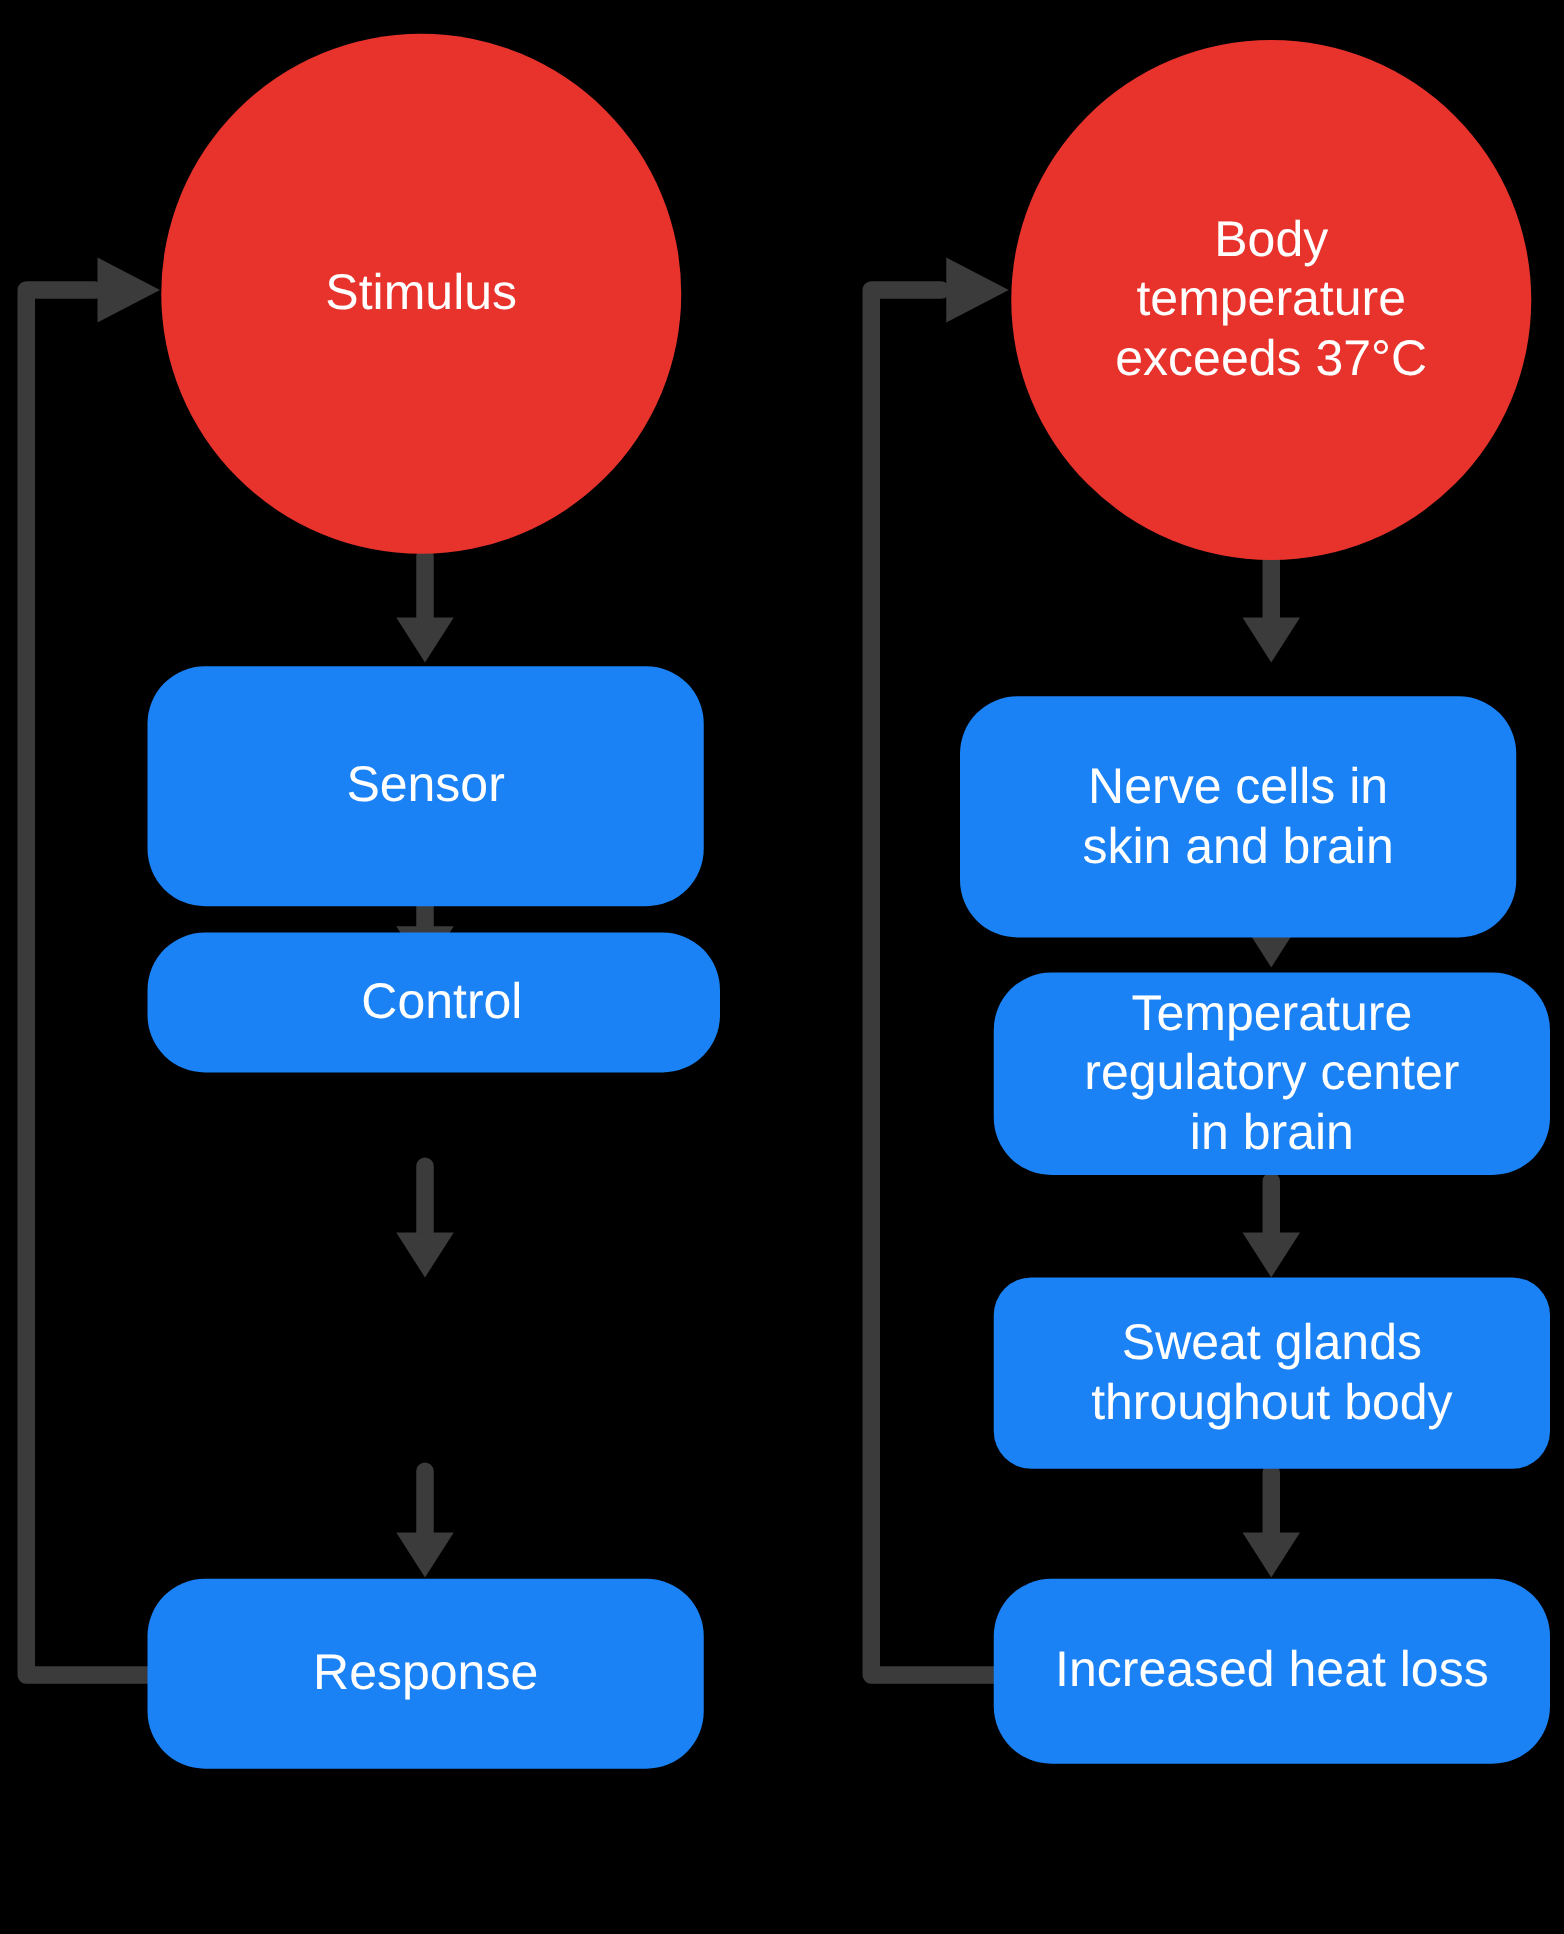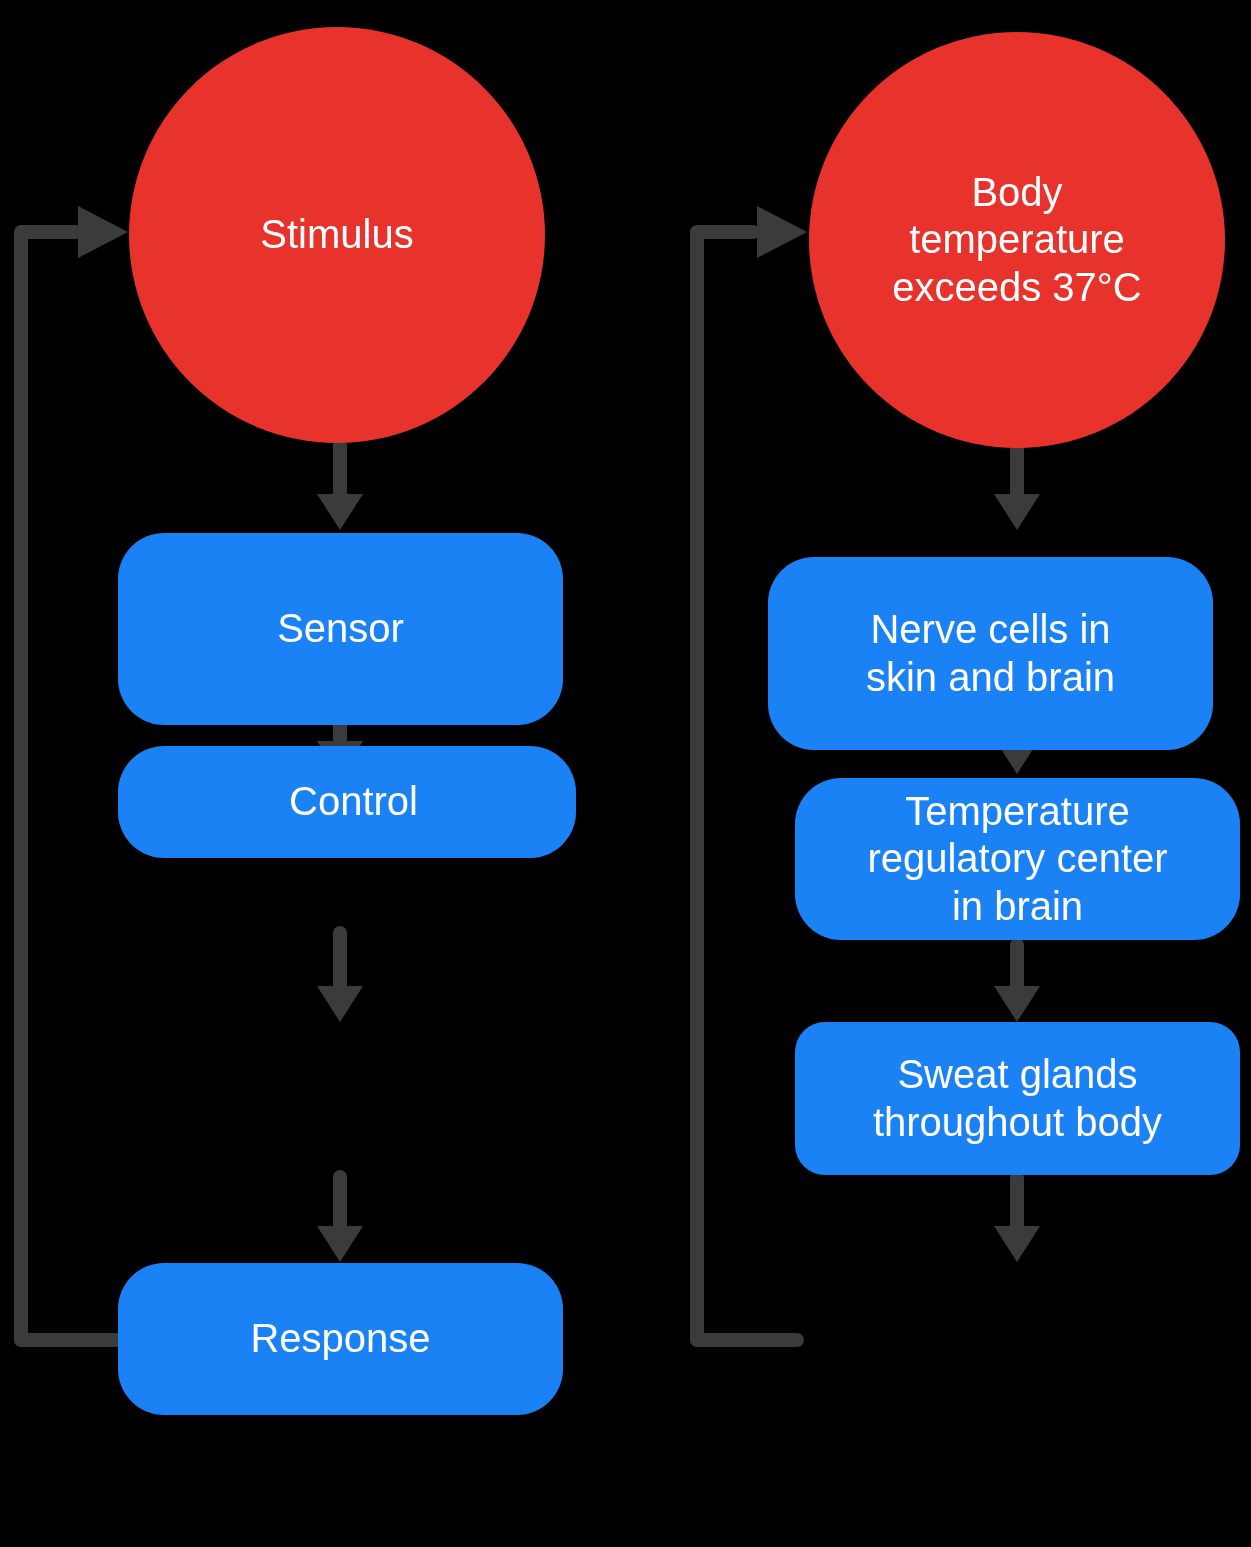--- a/index.html
+++ b/index.html
@@ -148,14 +148,17 @@
   </div>
   <div class="node box b-temp">
     <span>Temperature
 regulatory center
 in brain</span>
   </div>
   <div class="node box b-sweat">
     <span>Sweat glands
 throughout body</span>
   </div>
+  <div class="node box b-heat">
+    <span>Increased heat loss</span>
+  </div>
 
 </div>
 
 </body></html>

